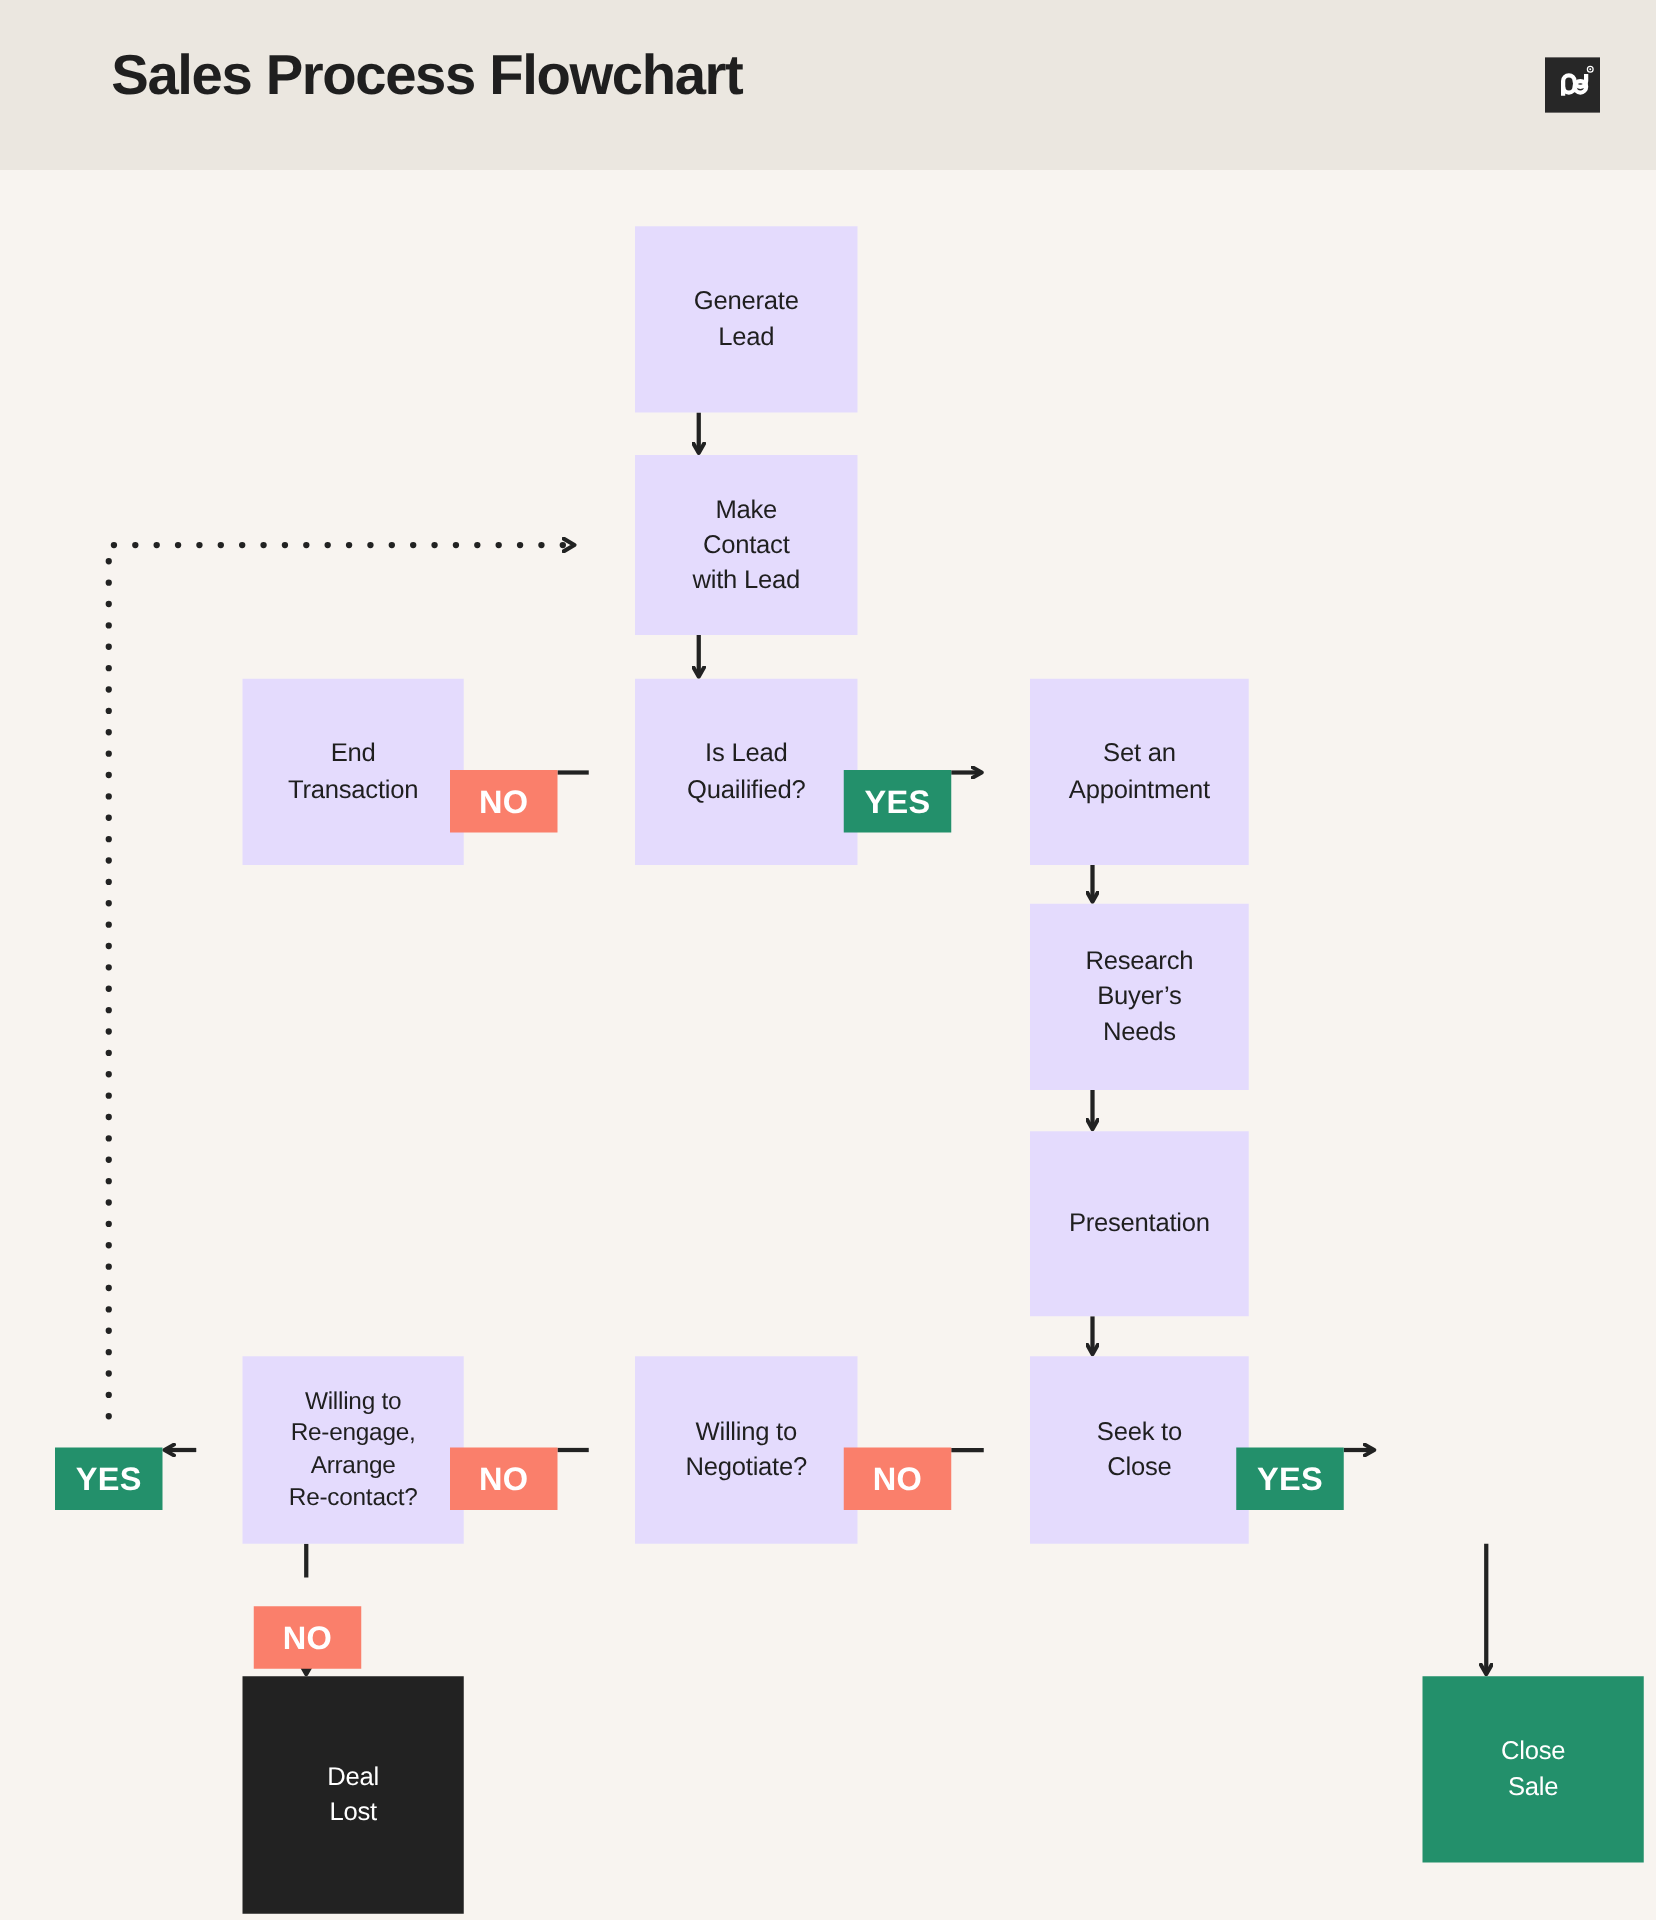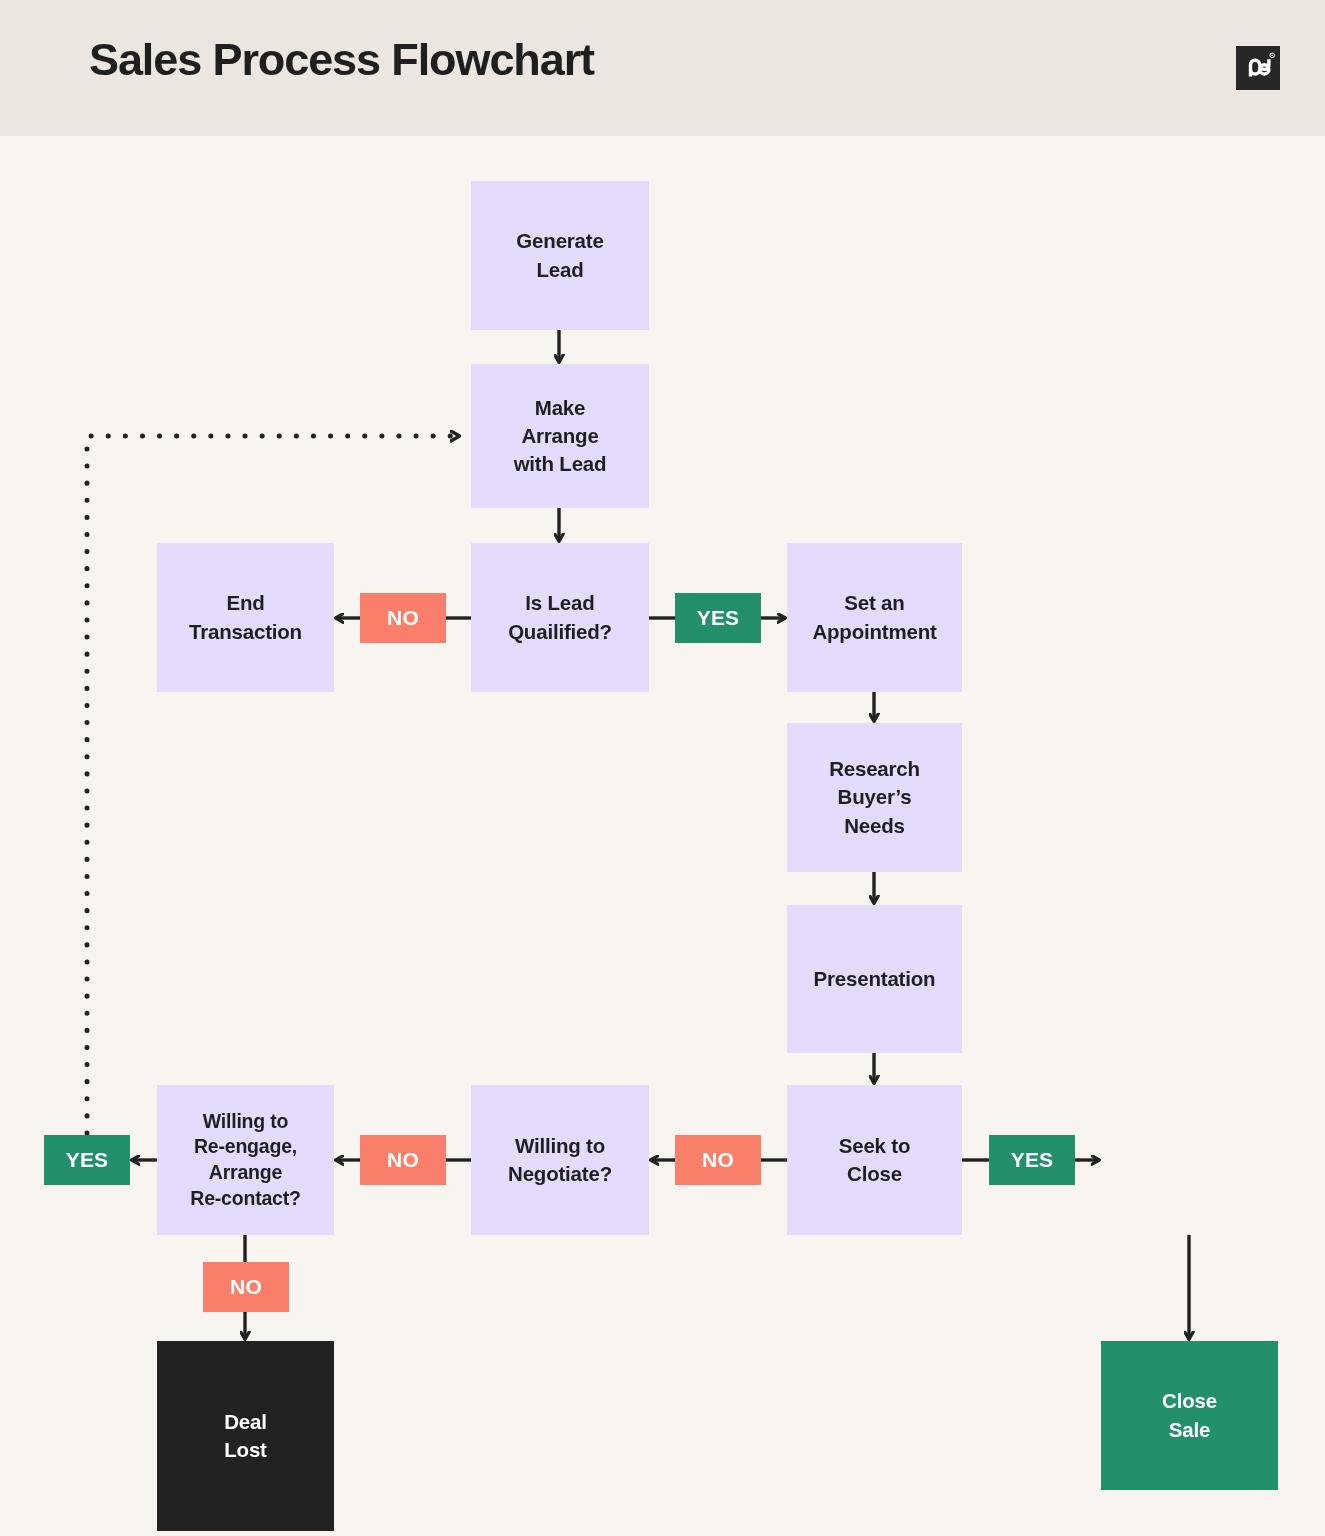--- a/index.html
+++ b/index.html
@@ -53,49 +53,51 @@
   .logo svg { display: block; }
 
   
   .node {
     position: absolute;
     box-sizing: border-box;
     display: flex;
     align-items: center;
     justify-content: center;
     text-align: center;
-    font-weight: bold;
+    font-weight: normal;
     font-size: 20.5px;
     line-height: 1.37;
     letter-spacing: -0.2px;
     color: #1f1f1f;
     background: #e4dbfd;
     padding: 4px 8px;
     white-space: pre-line;
+    margin-left: 37px;
   }
   .node.terminal-dark {
     background: #222222;
     color: #ffffff;
   }
   .node.terminal-green {
     background: #23906b;
     color: #ffffff;
   }
 
   
   .chip {
     position: absolute;
     box-sizing: border-box;
     display: flex;
     align-items: center;
     justify-content: center;
     font-weight: bold;
-    font-size: 21px;
+    font-size: 26px;
     letter-spacing: 0.2px;
     color: #ffffff;
+    margin-top: 23px;
   }
   .chip.no  { background: #fa7f6b; }
   .chip.yes { background: #23906b; }
 
   
   #connectors {
     position: absolute;
     left: 0;
     top: 0;
     width: 1325px;
@@ -169,21 +171,21 @@
       <line x1="1189" y1="1235" x2="1189" y2="1339" marker-end="url(#arrow)"></line>
 
       <path d="M87,1133 L87,436 L459,436" stroke-dasharray="0.1 17" stroke-linecap="round" stroke-width="5" marker-end="url(#arrowdot)"></path>
     </g>
   </svg>
 
   <div class="node" style="left:471px; top:181px; width:178px; height:149px;">Generate
 Lead</div>
 
   <div class="node" style="left:471px; top:364px; width:178px; height:144px;">Make
-Arrange
+Contact
 with Lead</div>
 
   <div class="node" style="left:471px; top:543px; width:178px; height:149px;">Is Lead
 Quailified?</div>
 
   <div class="node" style="left:157px; top:543px; width:177px; height:149px;">End
 Transaction</div>
 
   <div class="node" style="left:787px; top:543px; width:175px; height:149px;">Set an
 Appointment</div>

